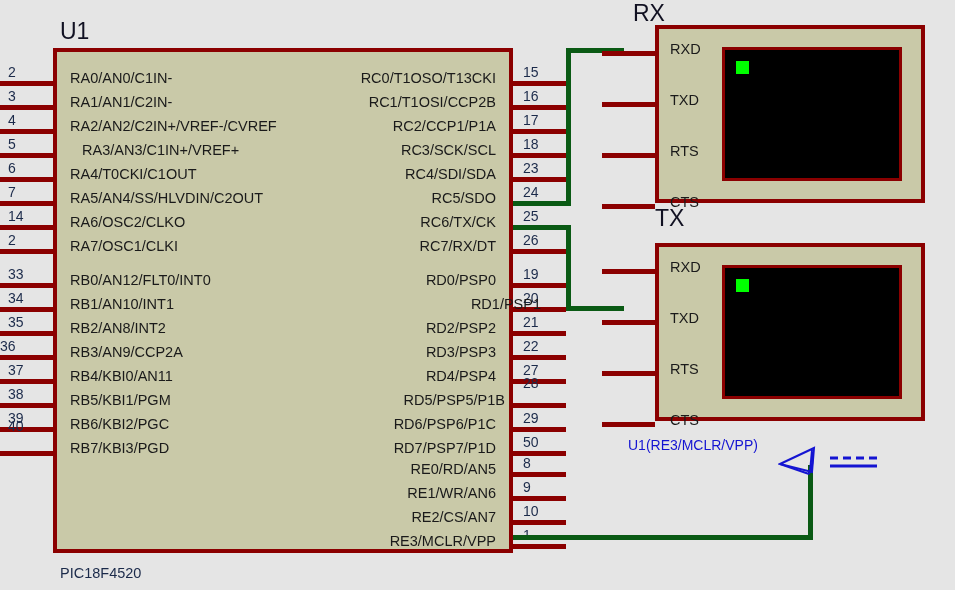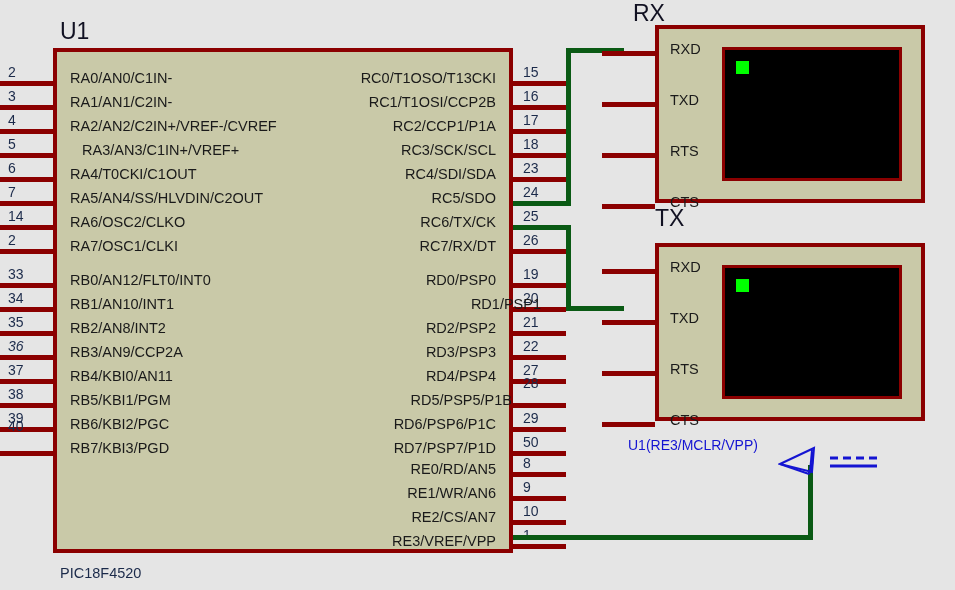--- a/index.html
+++ b/index.html
@@ -139,21 +139,21 @@
       <div class="pin-stub" style="left: 0px; top: 283px; width: 53px;"></div>
       <div class="pin-num" style="left: 8px; top: 267px;">33</div>
       <div class="pin-label" style="left: 70px; top: 273px;">RB0/AN12/FLT0/INT0</div>
       <div class="pin-stub" style="left: 0px; top: 307px; width: 53px;"></div>
       <div class="pin-num" style="left: 8px; top: 291px;">34</div>
       <div class="pin-label" style="left: 70px; top: 297px;">RB1/AN10/INT1</div>
       <div class="pin-stub" style="left: 0px; top: 331px; width: 53px;"></div>
       <div class="pin-num" style="left: 8px; top: 315px;">35</div>
       <div class="pin-label" style="left: 70px; top: 321px;">RB2/AN8/INT2</div>
       <div class="pin-stub" style="left: 0px; top: 355px; width: 53px;"></div>
-      <div class="pin-num" style="left: 8px; top: 339px; font-style: italic;">36</div>
+      <div class="pin-num" style="left: 0; top: 339px;">36</div>
       <div class="pin-label" style="left: 70px; top: 345px;">RB3/AN9/CCP2A</div>
       <div class="pin-stub" style="left: 0px; top: 379px; width: 53px;"></div>
       <div class="pin-num" style="left: 8px; top: 363px;">37</div>
       <div class="pin-label" style="left: 70px; top: 369px;">RB4/KBI0/AN11</div>
       <div class="pin-stub" style="left: 0px; top: 403px; width: 53px;"></div>
       <div class="pin-num" style="left: 8px; top: 387px;">38</div>
       <div class="pin-label" style="left: 70px; top: 393px;">RB5/KBI1/PGM</div>
       <div class="pin-stub" style="left: 0px; top: 427px; width: 53px;"></div>
       <div class="pin-num" style="left: 8px; top: 411px;">39</div>
       <div class="pin-label" style="left: 70px; top: 417px;">RB6/KBI2/PGC</div>
@@ -196,39 +196,39 @@
       <div class="pin-num" style="left: 523px; top: 315px;">21</div>
       <div class="pin-label right-al" style="left: 0px; width: 496px; top: 321px;">RD2/PSP2</div>
       <div class="pin-stub" style="left: 513px; top: 355px; width: 53px;"></div>
       <div class="pin-num" style="left: 523px; top: 339px;">22</div>
       <div class="pin-label right-al" style="left: 0px; width: 496px; top: 345px;">RD3/PSP3</div>
       <div class="pin-stub" style="left: 513px; top: 379px; width: 53px;"></div>
       <div class="pin-num" style="left: 523px; top: 363px;">27</div>
       <div class="pin-label right-al" style="left: 0px; width: 496px; top: 369px;">RD4/PSP4</div>
       <div class="pin-stub" style="left: 513px; top: 403px; width: 53px;"></div>
       <div class="pin-num" style="left: 523px; top: 376px;">28</div>
-      <div class="pin-label right-al" style="left: 16px; width: 496px; top: 393px;">RD5/PSP5/P1B</div>
+      <div class="pin-label right-al" style="left: 9px; width: 496px; top: 393px;">RD5/PSP5/P1B</div>
       <div class="pin-stub" style="left: 513px; top: 427px; width: 53px;"></div>
       <div class="pin-num" style="left: 523px; top: 411px;">29</div>
       <div class="pin-label right-al" style="left: 0px; width: 496px; top: 417px;">RD6/PSP6/P1C</div>
       <div class="pin-stub" style="left: 513px; top: 451px; width: 53px;"></div>
       <div class="pin-num" style="left: 523px; top: 435px;">50</div>
       <div class="pin-label right-al" style="left: 0px; width: 496px; top: 441px;">RD7/PSP7/P1D</div>
       <div class="pin-stub" style="left: 513px; top: 472px; width: 53px;"></div>
       <div class="pin-num" style="left: 523px; top: 456px;">8</div>
       <div class="pin-label right-al" style="left: 0px; width: 496px; top: 462px;">RE0/RD/AN5</div>
       <div class="pin-stub" style="left: 513px; top: 496px; width: 53px;"></div>
       <div class="pin-num" style="left: 523px; top: 480px;">9</div>
       <div class="pin-label right-al" style="left: 0px; width: 496px; top: 486px;">RE1/WR/AN6</div>
       <div class="pin-stub" style="left: 513px; top: 520px; width: 53px;"></div>
       <div class="pin-num" style="left: 523px; top: 504px;">10</div>
       <div class="pin-label right-al" style="left: 0px; width: 496px; top: 510px;">RE2/CS/AN7</div>
       <div class="pin-stub" style="left: 513px; top: 544px; width: 53px;"></div>
       <div class="pin-num" style="left: 523px; top: 528px;">1</div>
-      <div class="pin-label right-al" style="left: 0px; width: 496px; top: 534px;">RE3/VREF/VPP</div>
+      <div class="pin-label right-al" style="left: 0px; width: 496px; top: 534px;">RE3/MCLR/VPP</div>
     </div>
 
   <div class="wire-h" style="left:513px; top:201px; width:53px;"></div>
   <div class="wire-v" style="left:566px; top:48px; width:5px; height:158px;"></div>
   <div class="wire-h" style="left:566px; top:48px; width:58px;"></div>
 
   <div class="wire-h" style="left:513px; top:225px; width:58px;"></div>
   <div class="wire-v" style="left:566px; top:225px; width:5px; height:86px;"></div>
   <div class="wire-h" style="left:566px; top:306px; width:58px;"></div>
 

